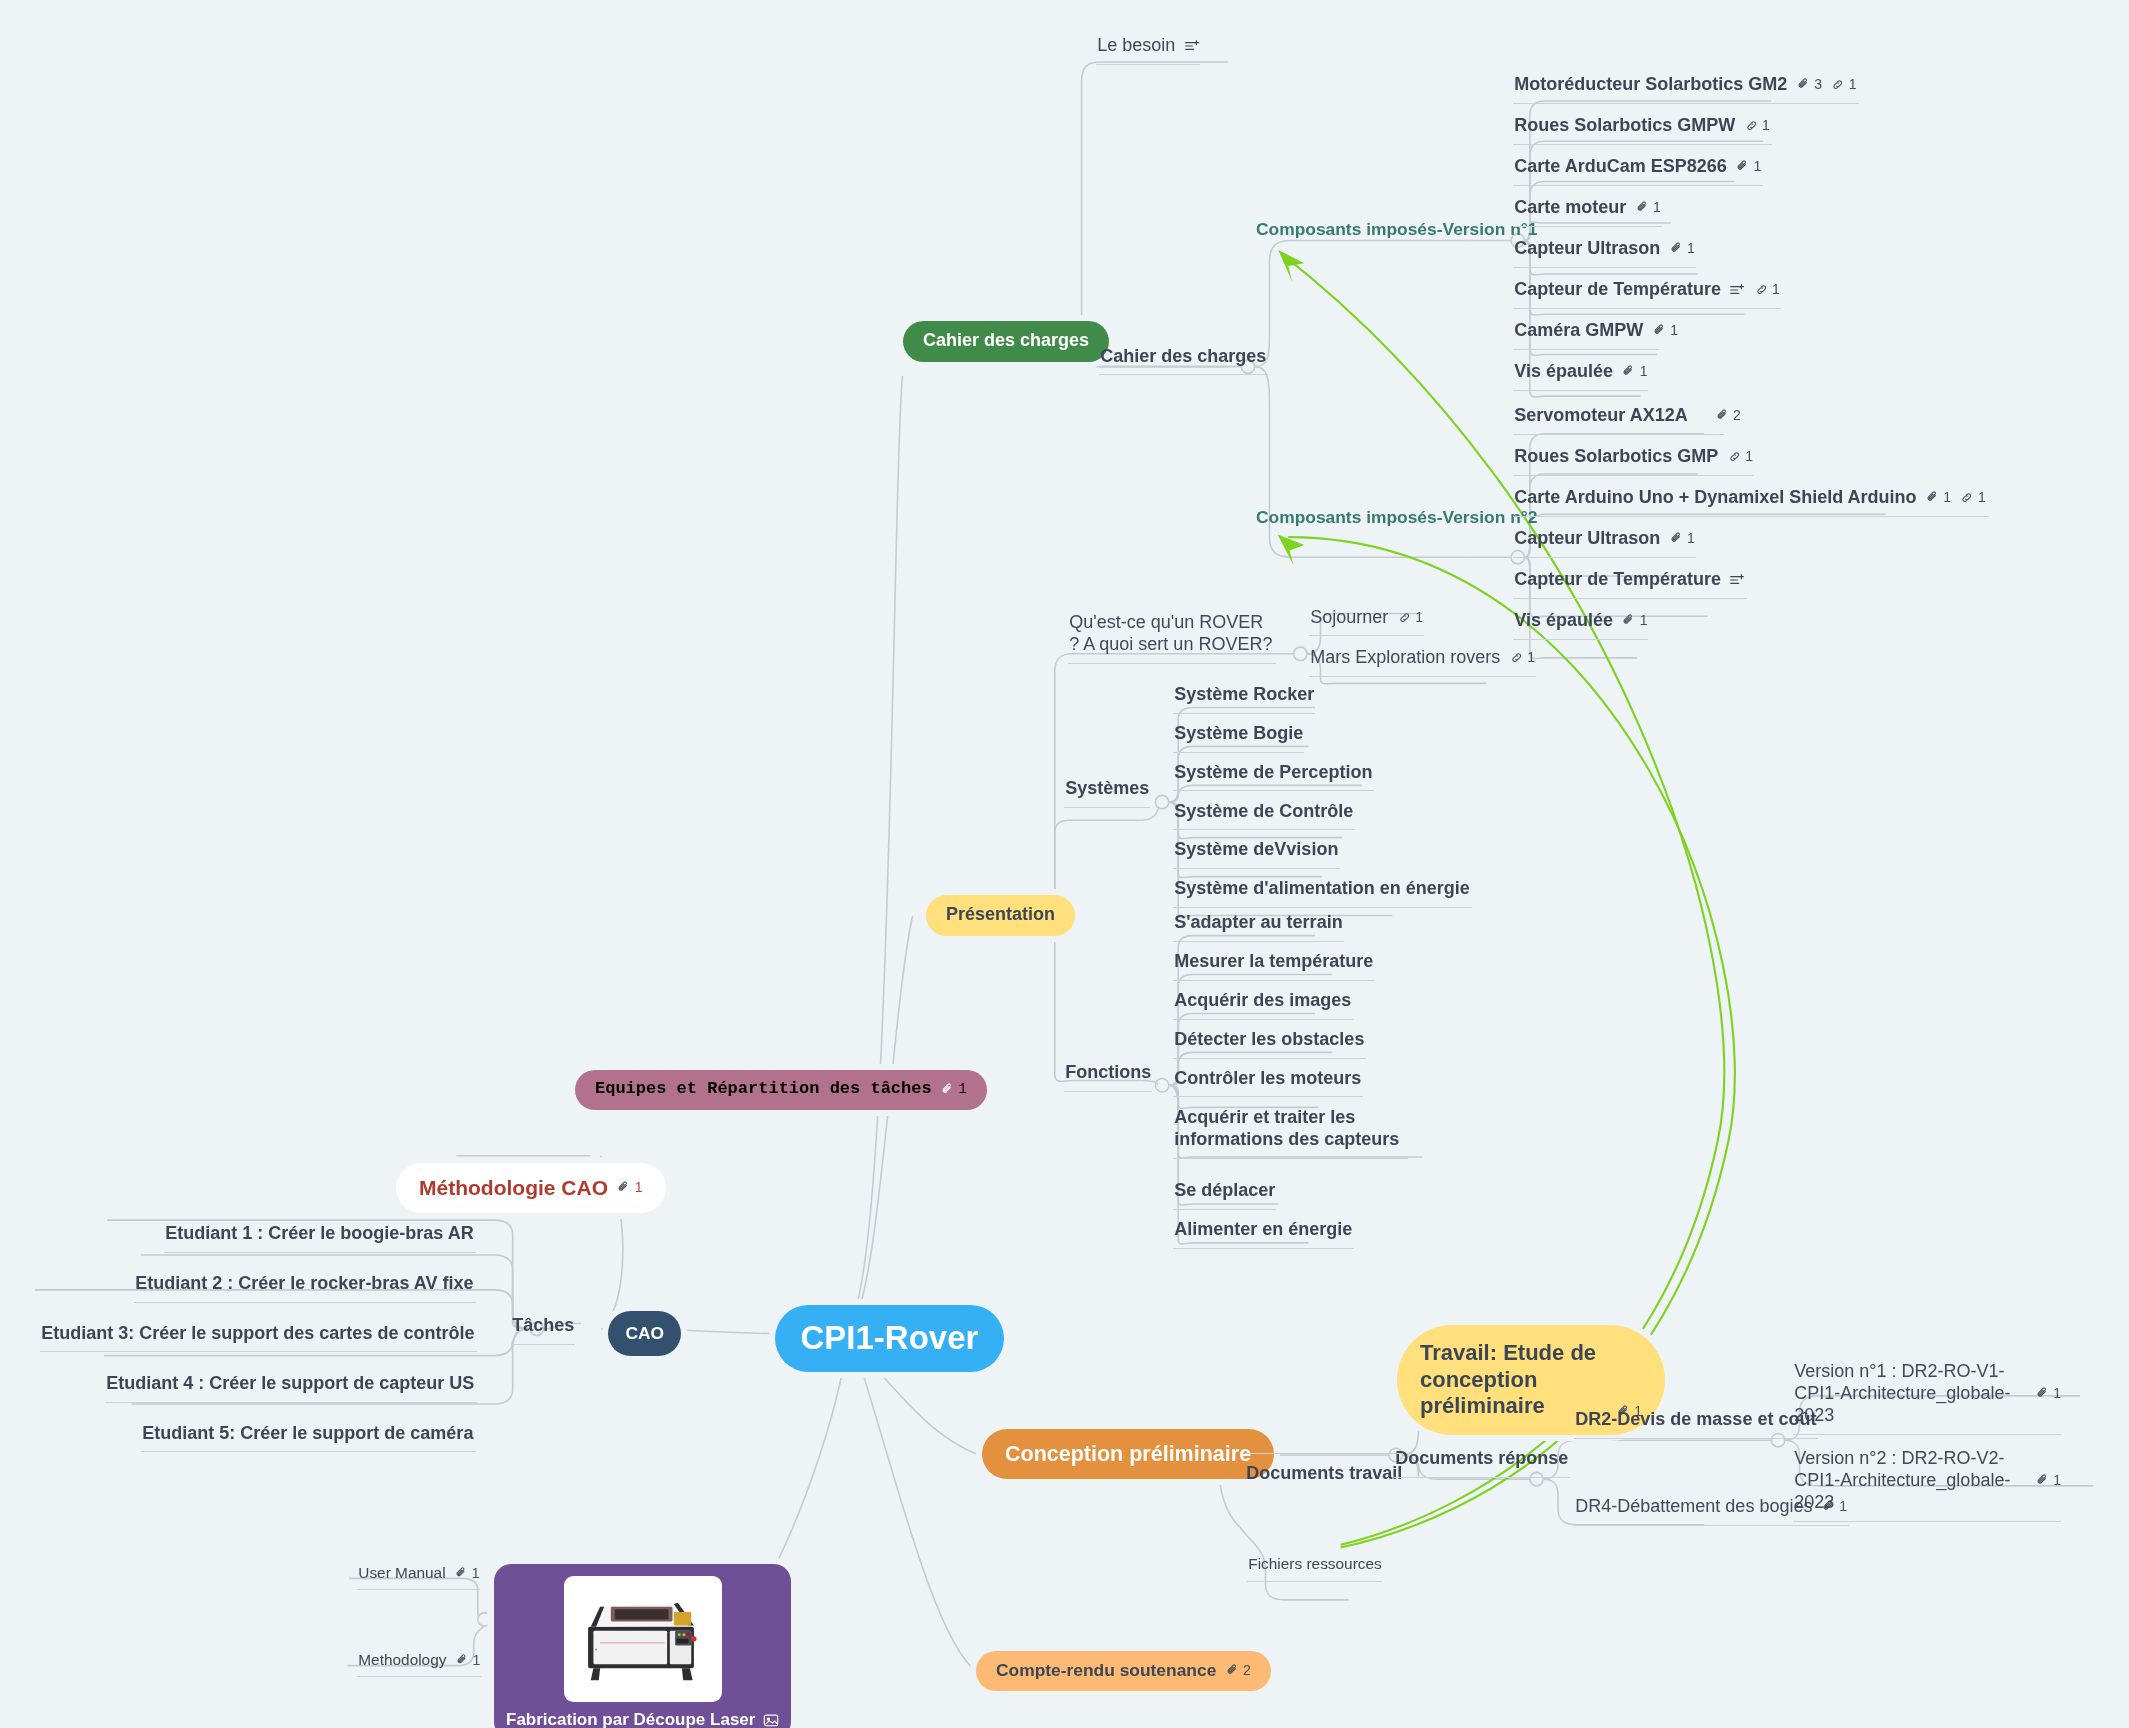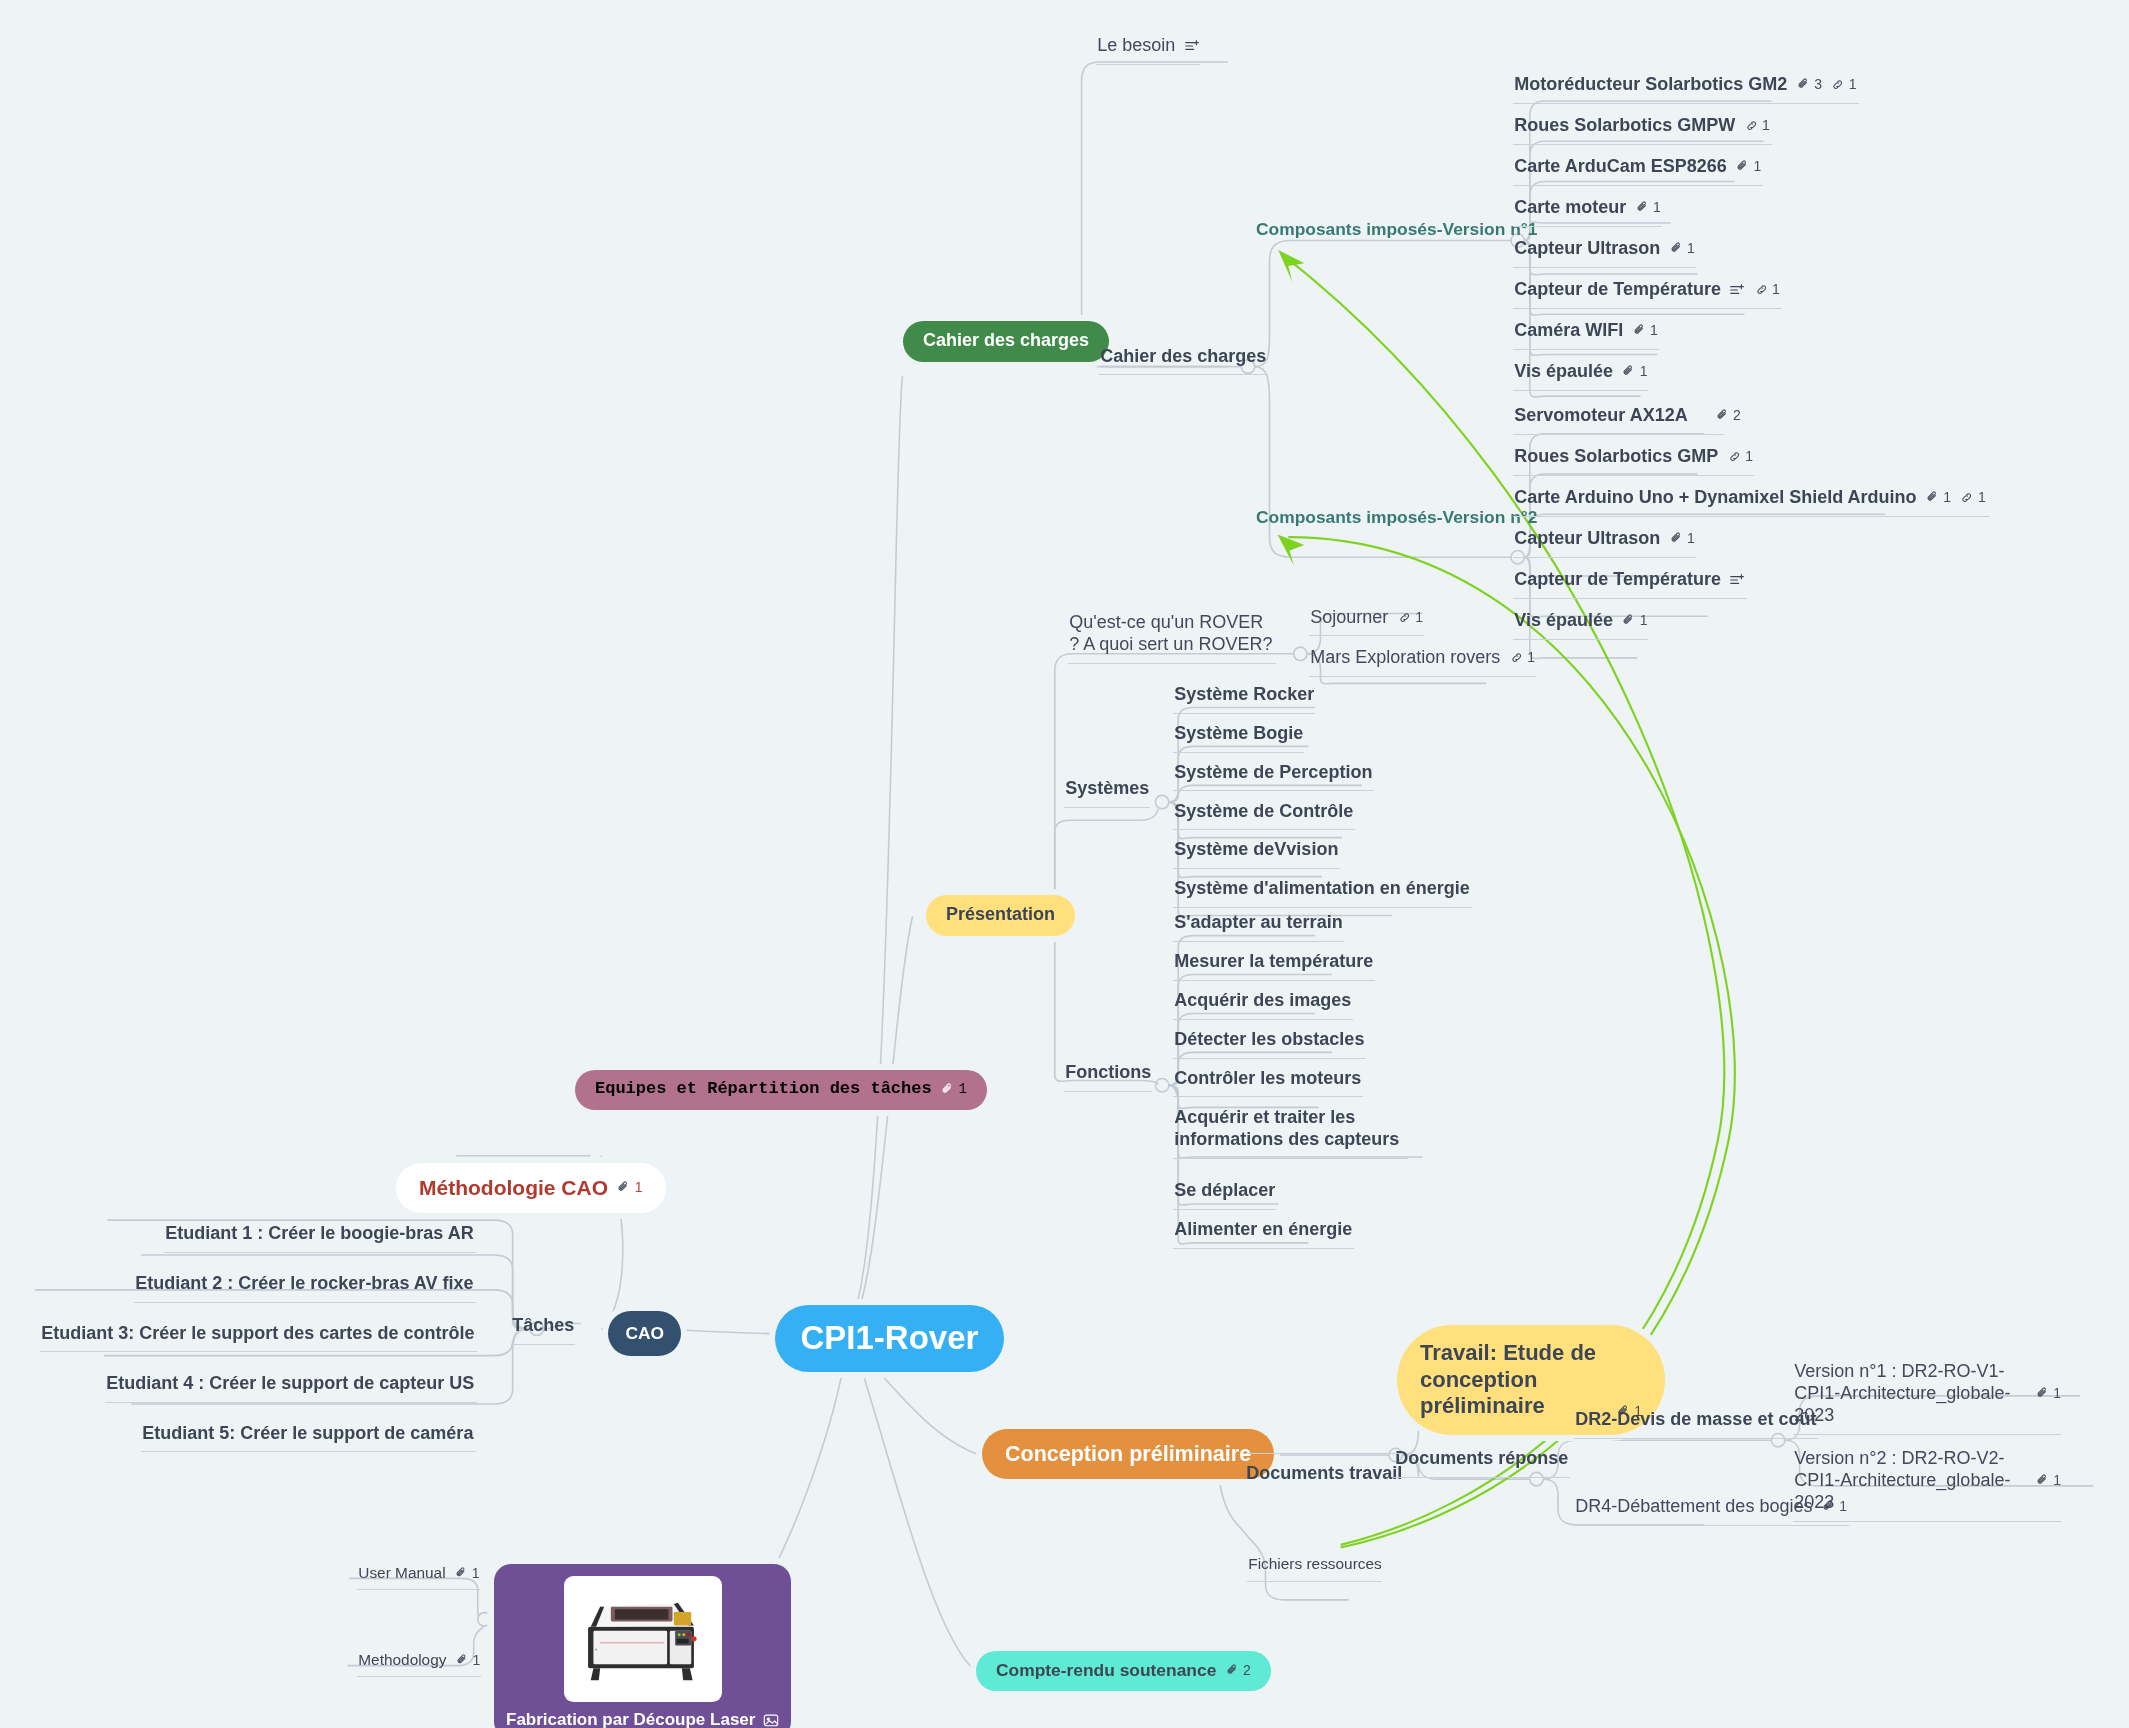--- a/index.html
+++ b/index.html
@@ -33,21 +33,21 @@
   .leaf.thin{font-weight:400;color:#41495a;}
   .leaf.small{font-size:15.4px;font-weight:400;}
 
   
   .pill{
     border-radius:670px;
     padding:9.4px 20px;
     font-weight:700;
     box-shadow:0 0 0 6px #eef3f6;
   }
-  .pill.white{background:#5eead4;}
+  .pill.white{background:#fdba74;}
   .pill.green{background:#418b4a;color:#fff;font-size:18px;}
   .pill.blue{background:#36b0f5;color:#fff;font-size:33px;padding:13.4px 25.5px;}
   .pill.navy{background:#33516f;color:#fff;font-size:17.4px;border-radius:670px;padding:12px 17.4px;}
   .pill.yellow{background:#ffe07d;color:#3d4654;font-size:18px;}
   .pill.yellow-big{background:#ffe07d;color:#3d4654;font-size:22px;padding:14.8px 23px;white-space:normal;}
   .pill.orange{background:#e3903f;color:#ffffff;font-size:21.5px;padding:12px 23px;}
   .pill.mauve{background:#b2718c;color:#000000;font-size:17px;font-family:Liberation Mono, monospace;}
   .pill.red-text{background:#ffffff;color:#b03a2e;font-size:21px;padding:12px 23px;}
 
   
@@ -310,21 +310,21 @@
   <span class="badge">
     <svg width="13.4" height="13.4" viewBox="0 0 20 20" fill="none" stroke="#3d4654" stroke-width="1.6">
           <path d="M8 12a3 3 0 0 0 4.3 0l2.6-2.6a3 3 0 0 0-4.3-4.3L9.4 6.3"></path>
           <path d="M12 8a3 3 0 0 0-4.3 0L5.1 10.6a3 3 0 0 0 4.3 4.3l1.2-1.2"></path>
         </svg>
     <span class="cnt">1</span>
   </span>
 </div>
 
 <div class="node leaf" style="left:1513px;top:320px;">
-  <span class="txt">Caméra WIFI</span>
+  <span class="txt">Caméra GMPW</span>
   <span class="badge">
     <svg width="13.4" height="13.4" viewBox="0 0 20 20" fill="none" stroke="#3d4654" stroke-width="1.6">
           <path d="M14.5 6.5 8 13a3 3 0 0 1-4.2-4.2l7-7a2 2 0 0 1 2.8 2.8l-7 7a1 1 0 0 1-1.4-1.4L11 4.4"></path>
         </svg>
     <span class="cnt">1</span>
   </span>
 </div>
 
 <div class="node leaf" style="left:1513px;top:361px;">
   <span class="txt">Vis épaulée</span>

